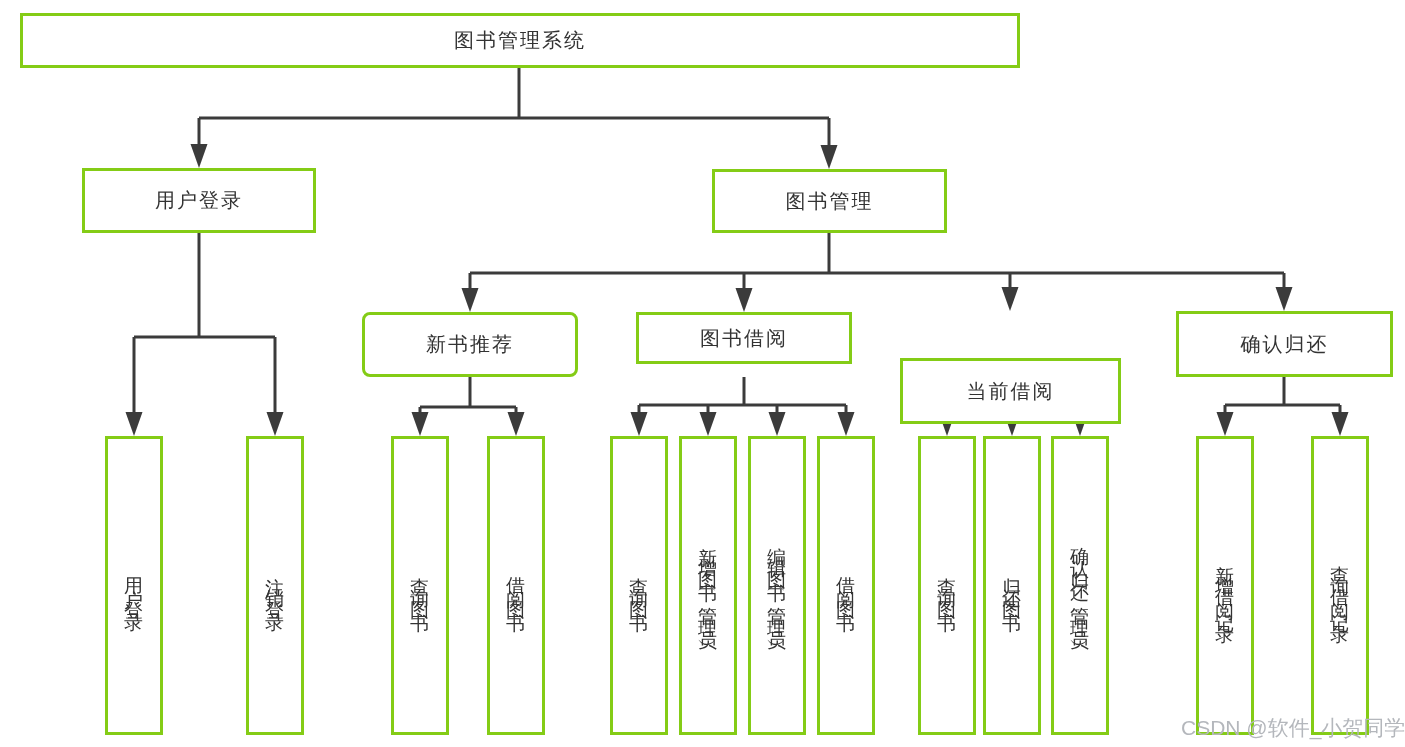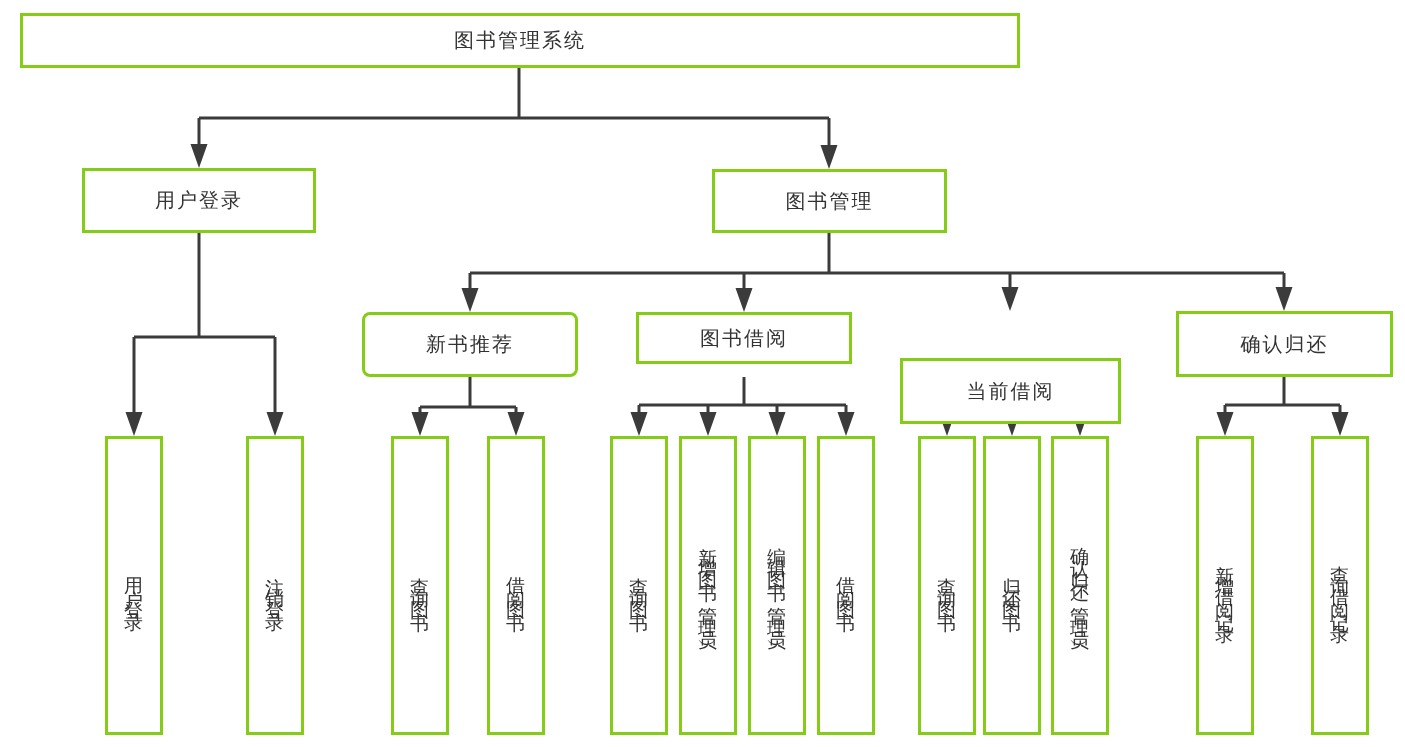--- a/index.html
+++ b/index.html
@@ -176,14 +176,15 @@
     <span class="vlabel">确认归还（管理员）</span>
   </div>
 
   <div class="node leaf" style="left:1196px; top:436px; width:58px; height:299px;">
     <span class="vlabel">新增借阅记录</span>
   </div>
   <div class="node leaf" style="left:1311px; top:436px; width:58px; height:299px;">
     <span class="vlabel">查询借阅记录</span>
   </div>
 
+  <div id="watermark">CSDN @软件_小贺同学</div>
 
 </div>
 
 </body></html>

